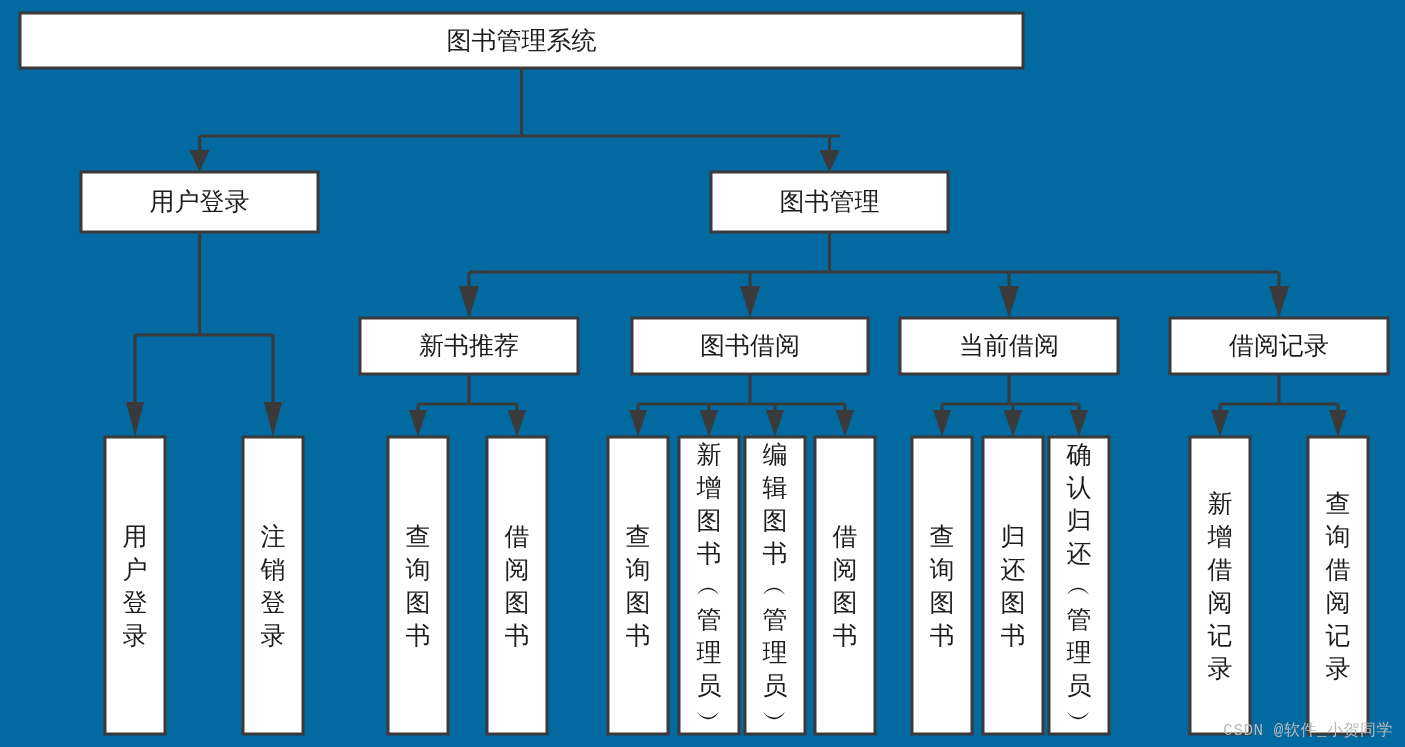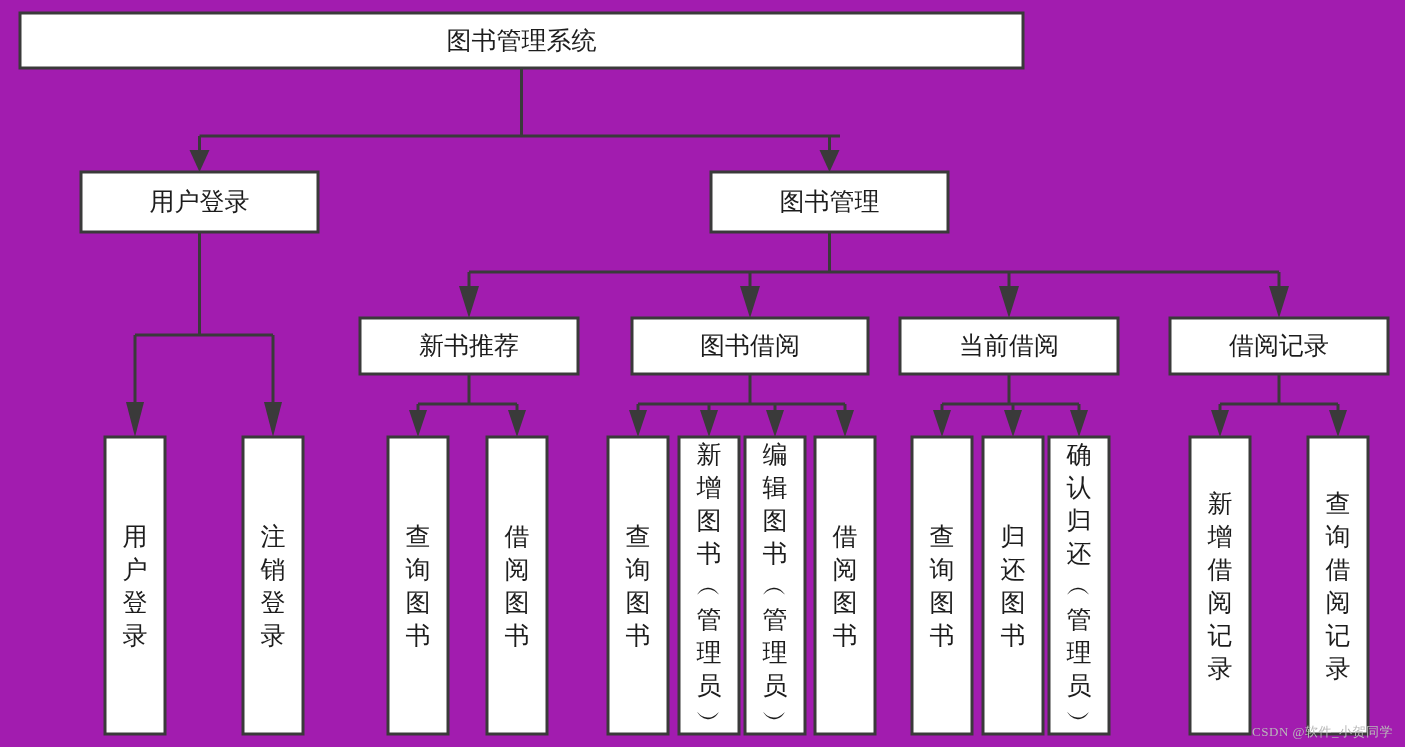--- a/index.html
+++ b/index.html
@@ -4,21 +4,21 @@
 <style>
   html, body {
     margin: 0;
     padding: 0;
     background: #ffffff;
   }
   #page {
     position: relative;
     width: 1405px;
     height: 747px;
-    background: #a21caf;
+    background: #0369a1;
     font-family: "Liberation Sans", "DejaVu Sans", sans-serif;
     overflow: hidden;
   }
   svg#diagram {
     position: absolute;
     left: 0;
     top: 0;
     width: 1405px;
     height: 747px;
     display: block;
@@ -48,22 +48,22 @@
   .leaf-label {
     font-family: "Liberation Sans", "DejaVu Sans", sans-serif;
     font-size: 25px;
     fill: #1c1c1c;
     text-anchor: middle;
   }
   .watermark {
     position: absolute;
     right: 12px;
     bottom: 6px;
-    font-family: Liberation Serif, serif;
-    font-size: 13px;
+    font-family: Liberation Mono, monospace;
+    font-size: 16px;
     color: #b9b9b9;
     letter-spacing: 0.5px;
     white-space: nowrap;
     pointer-events: none;
   }
 </style>
 </head>
 <body>
 
 <div id="page">

